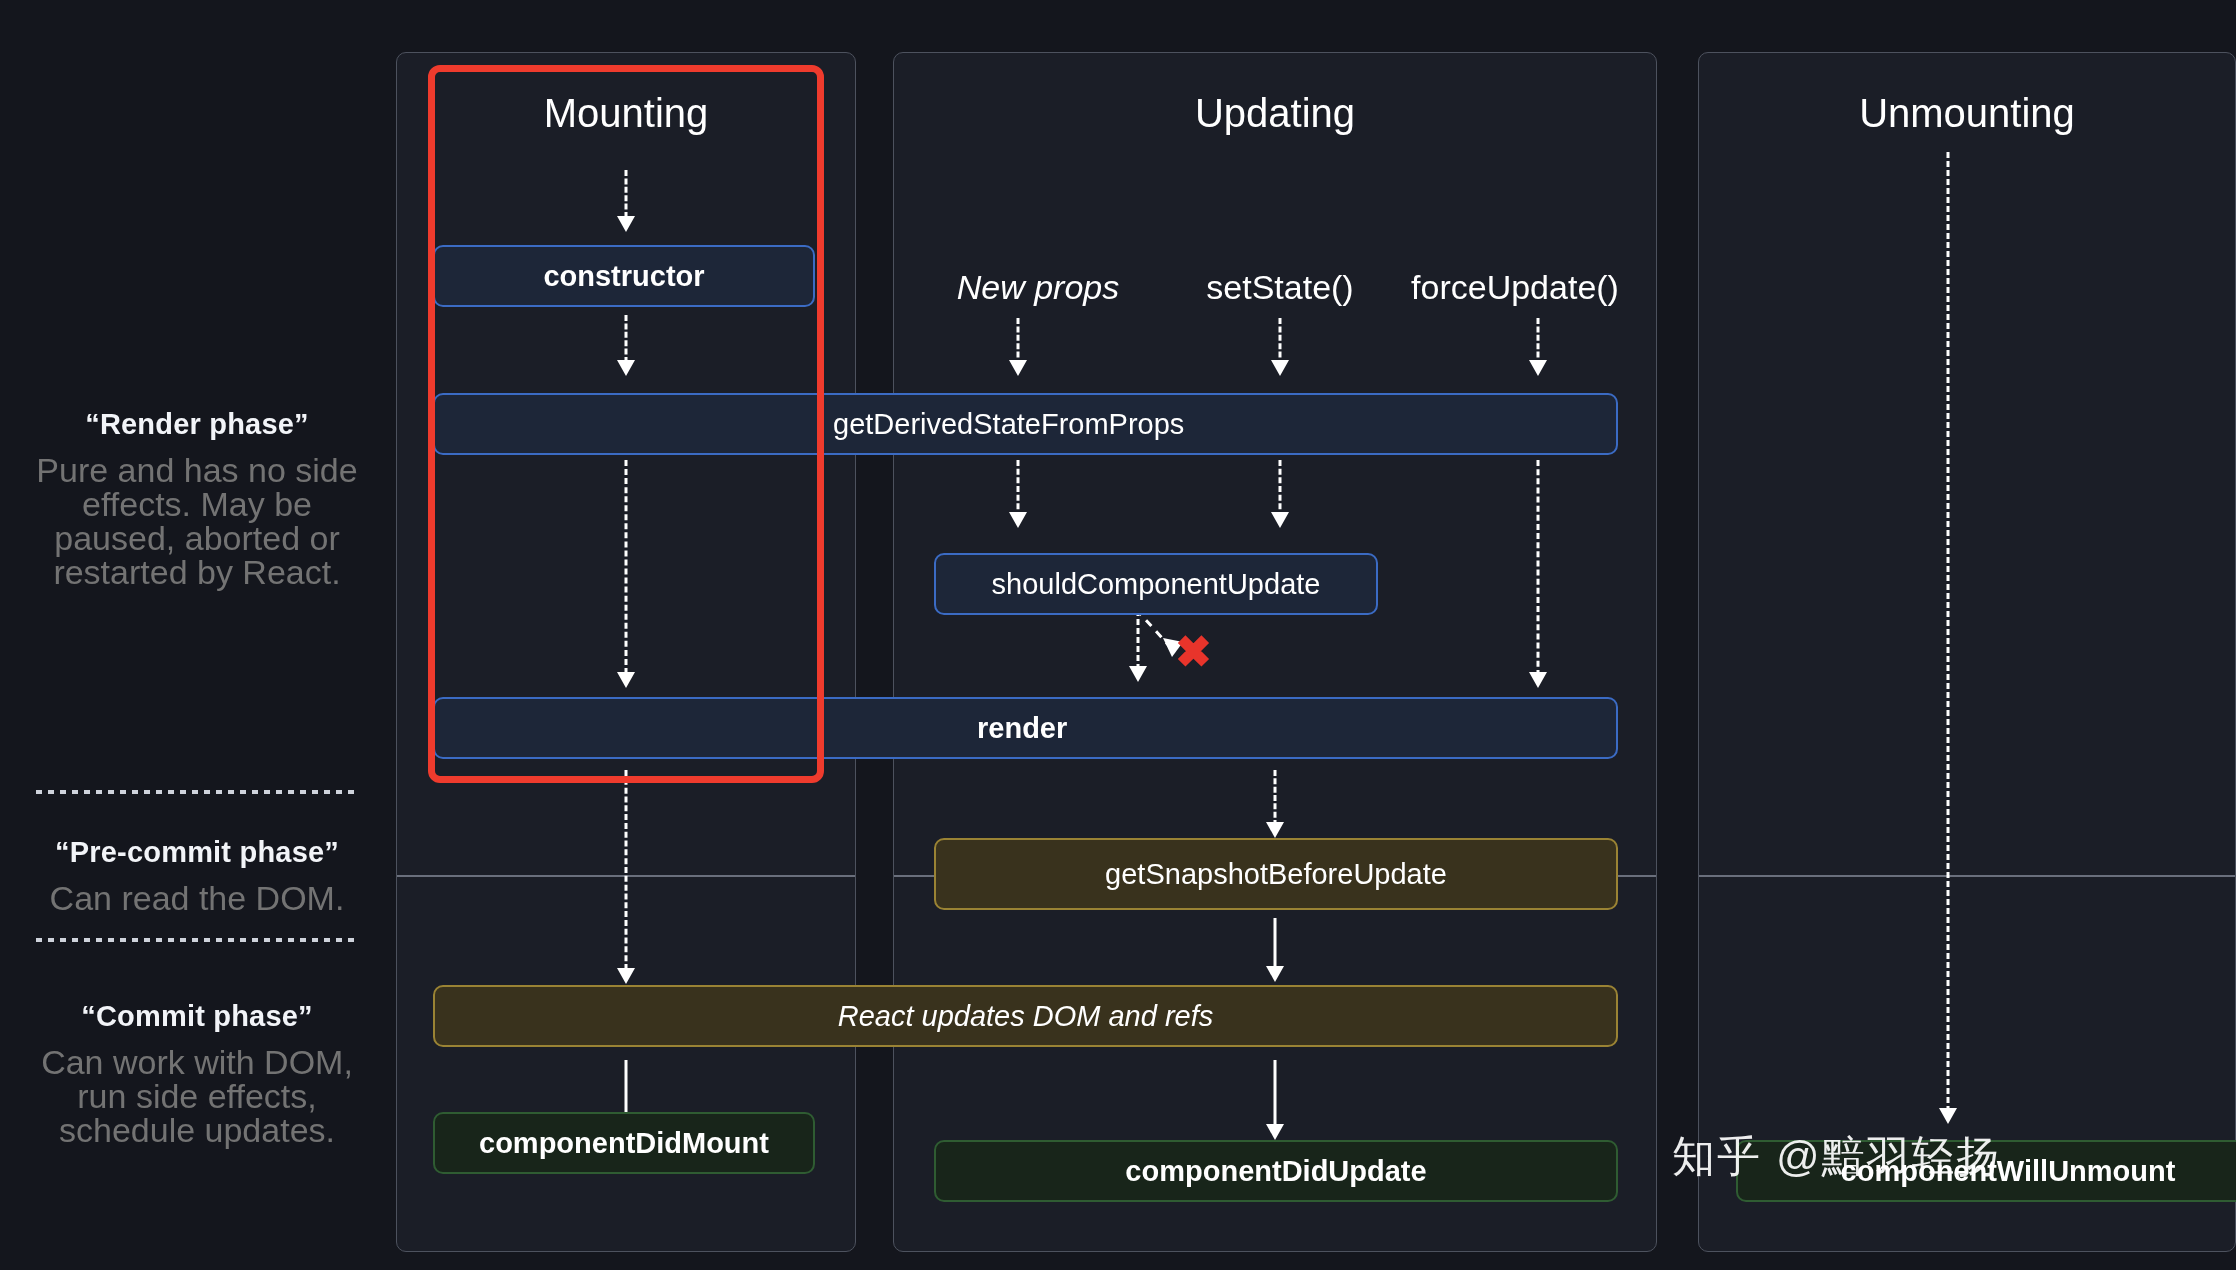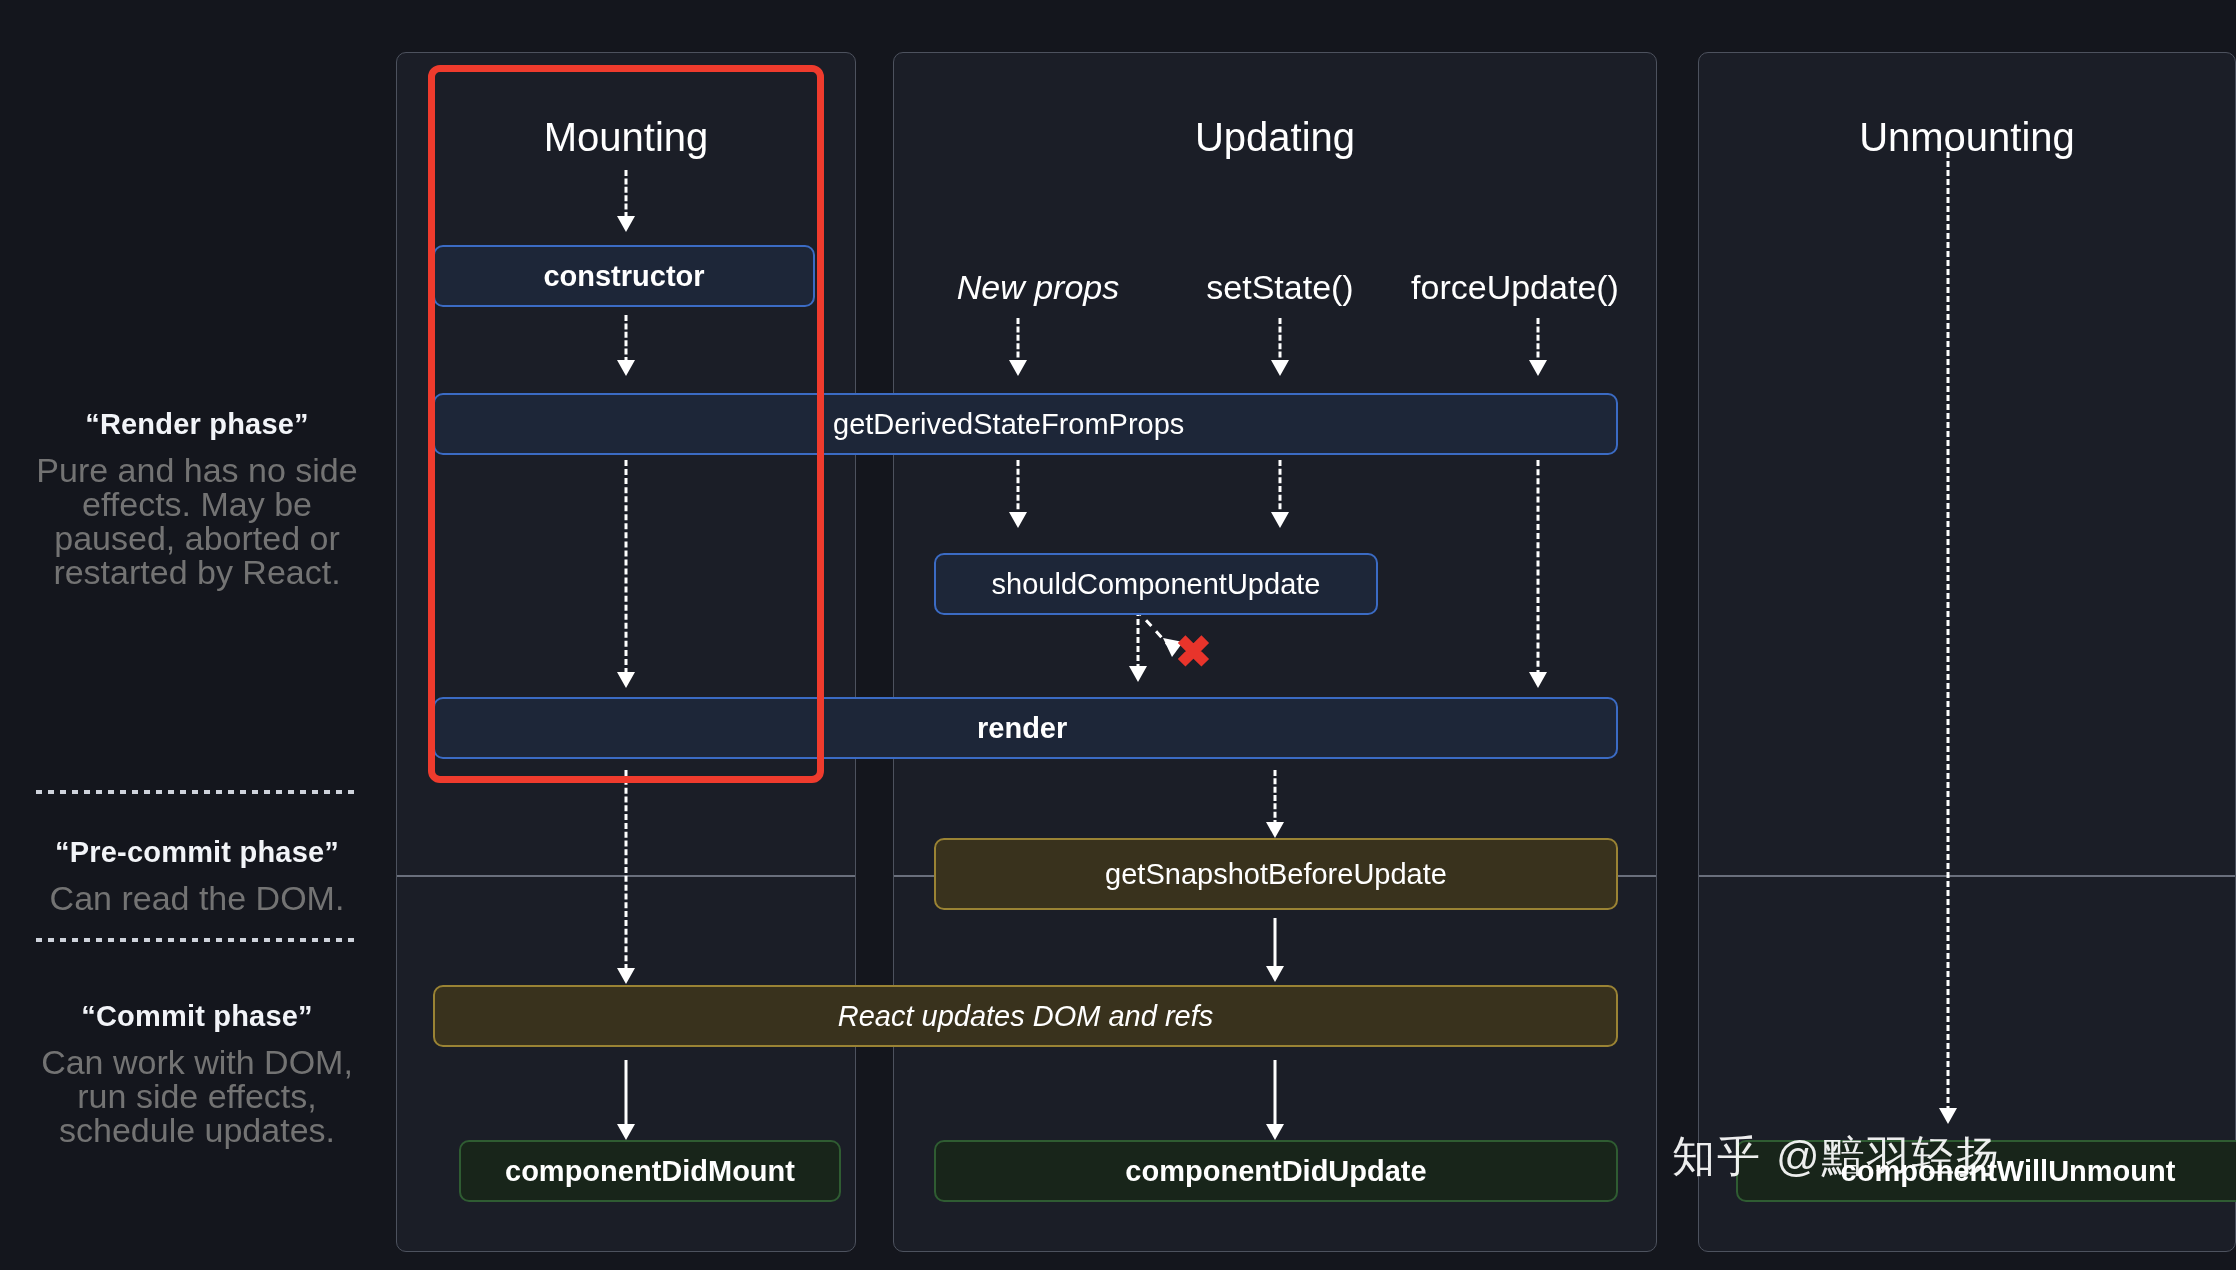--- a/index.html
+++ b/index.html
@@ -64,21 +64,20 @@
     box-sizing: border-box;
   }
   .panel-title {
     position: absolute;
     top: 38px;
     left: 0; right: 0;
     text-align: center;
     font-size: 40px;
     color: #ffffff;
     font-weight: normal;
-    margin-top: 24px;
   }
   .panel-divider {
     position: absolute;
     height: 1.6px;
     background: #6a6f7c;
   }
 
   
   .lc-box {
     position: absolute;
@@ -268,21 +267,21 @@
   <div class="lc-box lc-blue" style="left:433px; top:393px; width:1185px; height:62px; justify-content:flex-start; padding-left:398px;">getDerivedStateFromProps</div>
 
   <div class="lc-box lc-blue" style="left:934px; top:546px; width:444px; height:62px;margin-top:7px;">shouldComponentUpdate</div>
 
   <div class="lc-box lc-blue bold" style="left:433px; top:697px; width:1185px; height:62px; justify-content:flex-start; padding-left:542px;">render</div>
 
   <div class="lc-box lc-olive" style="left:934px; top:838px; width:684px; height:72px;">getSnapshotBeforeUpdate</div>
 
   <div class="lc-box lc-olive italic" style="left:433px; top:985px; width:1185px; height:62px;">React updates DOM and refs</div>
 
-  <div class="lc-box lc-green bold" style="left:433px; top:1140px; width:382px; height:62px;margin-left:26px;">componentDidMount</div>
+  <div class="lc-box lc-green bold" style="left:433px; top:1112px; width:382px; height:62px;">componentDidMount</div>
 
   <div class="lc-box lc-green bold" style="left:934px; top:1140px; width:684px; height:62px;">componentDidUpdate</div>
 
   <div class="lc-box lc-green bold" style="left:1736px; top:1140px; width:544px; height:62px;">componentWillUnmount</div>
 
   <div id="red-highlight" style="left:428px; top:65px; width:396px; height:718px;"></div>
 
   <div id="watermark" style="left:1672px; top:1128px;">知乎 @黯羽轻扬</div>
 
 </div>

